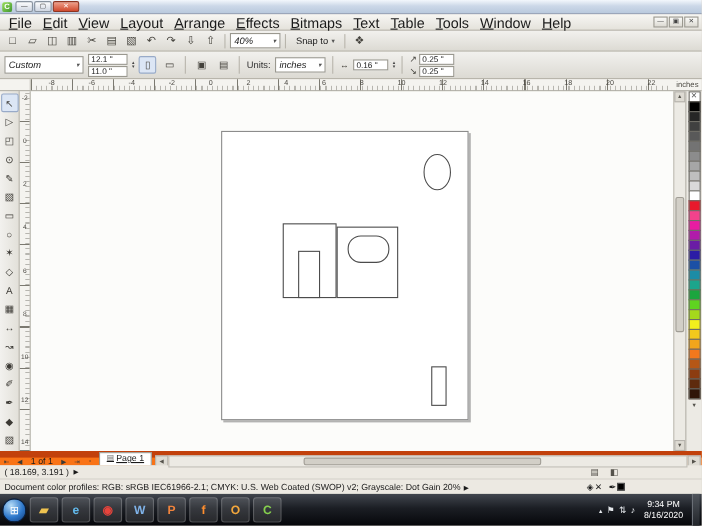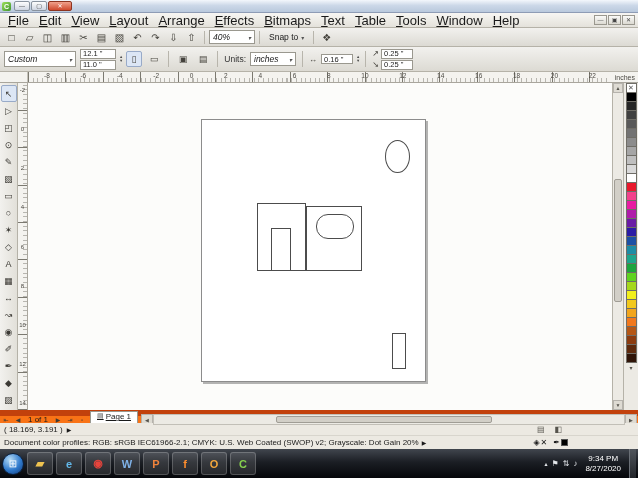--- a/index.html
+++ b/index.html
@@ -406,17 +406,17 @@
   <div class="tray">
     <span class="tray-caret">▴</span>
     <span class="tray">
 
     <span class="tray-icon">⚑</span>
         <span class="tray-icon">⇅</span>
         <span class="tray-icon">♪</span>
       </span>
     <span class="clock">
       <div>9:34 PM</div>
-      <div>8/27/2020</div>
+      <div>8/16/2020</div>
     </span>
     <span class="show-desktop"></span>
   </div>
 </div>
 
 </body></html>

